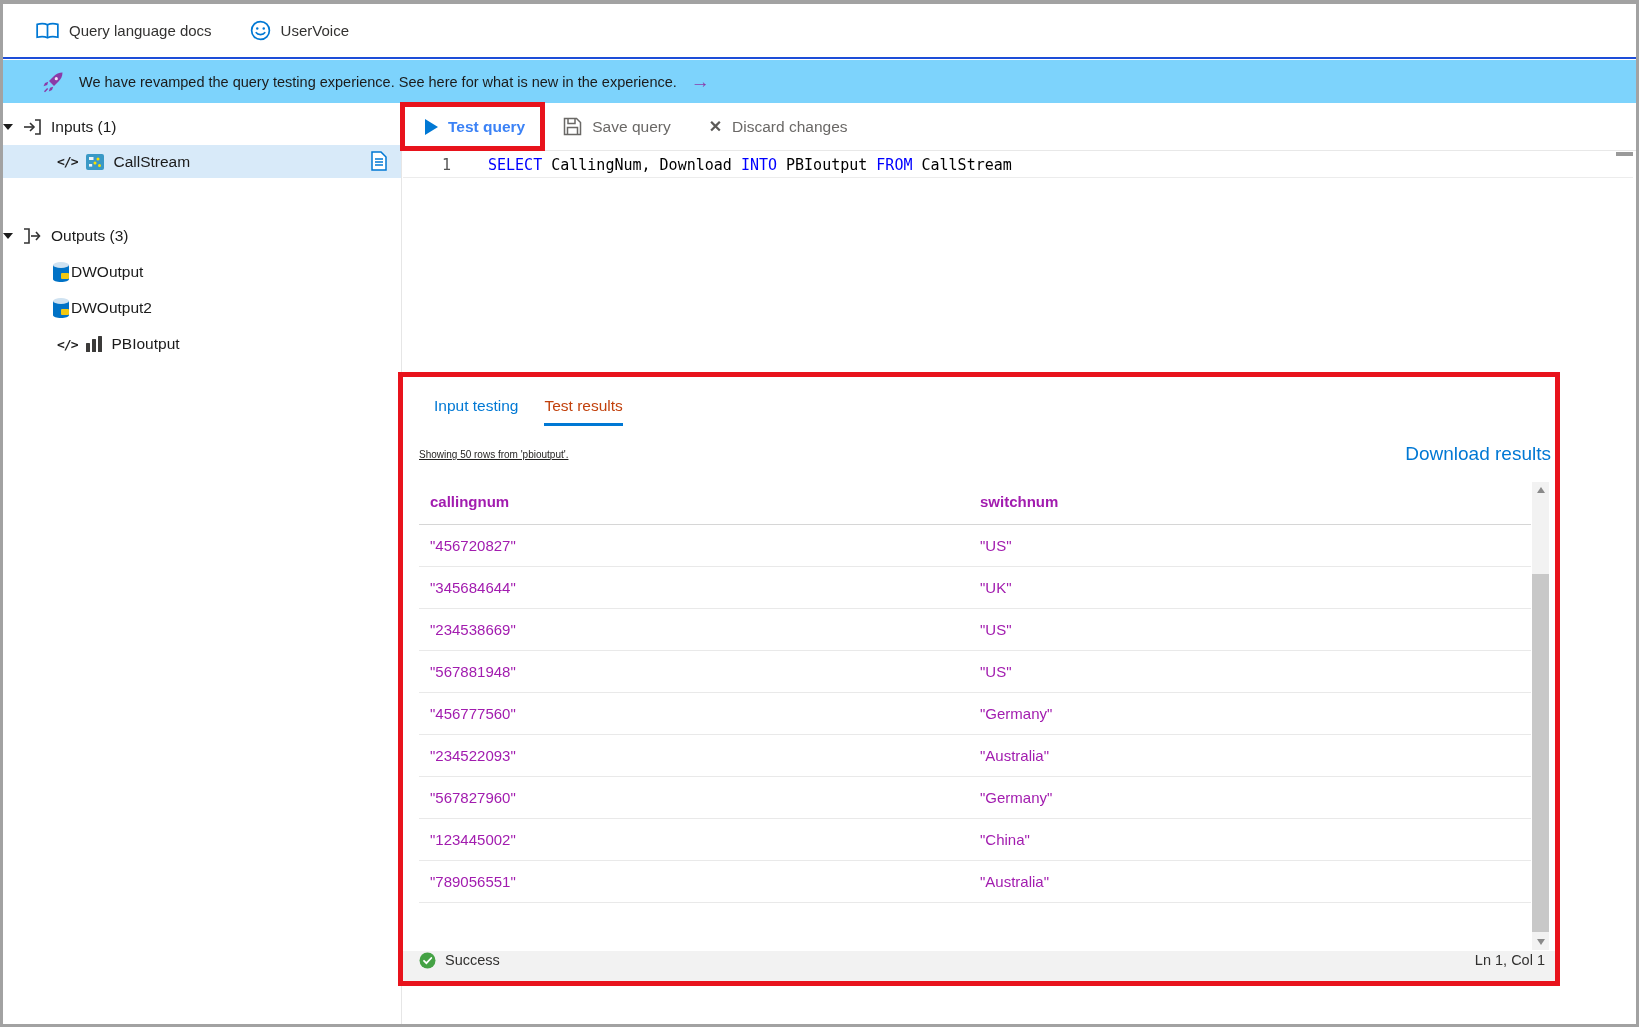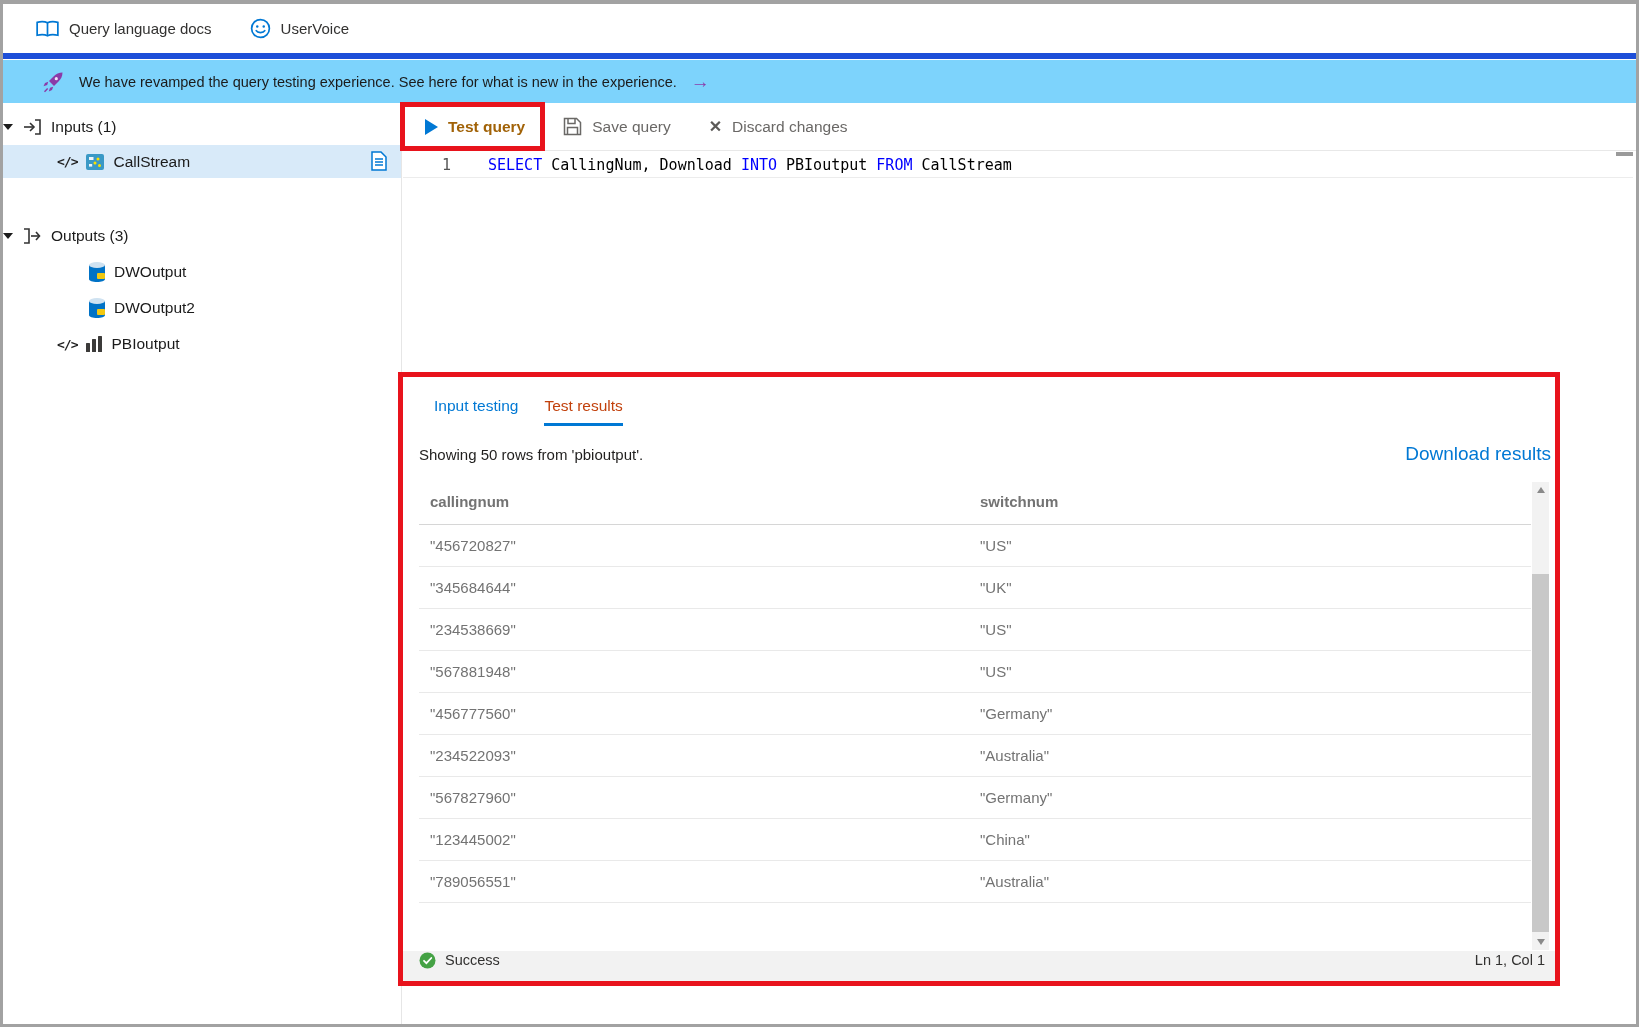--- a/index.html
+++ b/index.html
@@ -7,21 +7,21 @@
   .page {
     position:relative; width:1639px; height:1027px;
     border:3px solid #a2a2a2; border-top-width:4px;
     background:#ffffff; overflow:hidden; color:#1b1b1b;
   }
 
   
   .topbar {
     position:absolute; top:0; left:0; right:0; height:55px;
     display:flex; align-items:center; padding-left:33px; gap:38px;
-    background:#fff; border-bottom:6px solid #1d4ed8;
+    background:#fff; border-bottom:2px solid #1d4ed8;
   }
   .topbar-item { display:flex; align-items:center; gap:10px; font-size:15px; color:#323130; cursor:pointer; }
 
   
   .banner {
     position:absolute; top:56px; left:0; right:0; height:43px;
     background:#7dd3fc; display:flex; align-items:center; padding-left:38px; gap:14px;
     font-size:14.5px; color:#1b1b1b;
   }
   .banner-arrow { color:#8b3aa8; font-weight:bold; font-size:19px; line-height:1; cursor:pointer; }
@@ -29,33 +29,33 @@
   
   .sidebar {
     position:absolute; top:99px; left:0; width:399px; bottom:0;
     background:#fff; border-right:1px solid #e6e6e6; font-size:15.5px;
   }
   .tree-header { display:flex; align-items:center; height:36px; gap:10px; cursor:pointer; }
   .caret-down { width:0; height:0; border-left:5px solid transparent; border-right:5px solid transparent; border-top:6px solid #1b1b1b; }
   .tree-item { display:flex; align-items:center; height:36px; cursor:pointer; }
   .item-callstream { height:33px; background:#d8eaf9; padding-left:54px; gap:8px; position:relative; }
   .doc-icon-wrap { position:absolute; right:14px; top:6px; cursor:pointer; }
-  .out-item { padding-left:84px; gap:7px; }
+  .out-item { padding-left:48px; gap:0; }
   .out-item.with-code { padding-left:54px; gap:8px; }
   .code-glyph { font-family:"DejaVu Sans Mono", monospace; font-weight:bold; font-size:13px; color:#1f1f1f; letter-spacing:-1px; }
   .outputs-gap { height:40px; }
 
   
   .toolbar {
     position:absolute; left:400px; top:99px; right:0; height:48px;
     display:flex; align-items:center; gap:38px; padding-left:22px;
     background:#fff; border-bottom:1px solid #e8e8e8;
   }
   .tb-btn { display:flex; align-items:center; gap:10px; font-size:15.5px; color:#6a6866; cursor:pointer; }
-  .tb-btn.primary { color:#a16207; font-weight:700; }
+  .tb-btn.primary { color:#3b82f6; font-weight:700; }
   .play-icon { width:0; height:0; border-top:8px solid transparent; border-bottom:8px solid transparent; border-left:13px solid #0078d4; }
   .x-glyph { font-size:16px; font-weight:bold; color:#5c5a58; }
 
   
   .editor {
     position:absolute; left:400px; top:148px; right:3px; height:220px;
     font-family:"DejaVu Sans Mono", monospace; font-size:15px; background:#fff;
   }
   .code-line { display:flex; align-items:center; height:26px; border-bottom:1px solid #ececec; }
   .line-number { width:48px; text-align:right; padding-right:0; color:#555; flex:none; }
@@ -70,23 +70,23 @@
   
   .results-panel {
     position:absolute; left:395px; top:368px; width:1162px; height:614px;
     background:#fff; border:5px solid #e8131c; z-index:10; overflow:hidden;
   }
   .tabs { position:absolute; top:20px; left:31px; display:flex; gap:26px; align-items:flex-end; }
   .tab { font-size:15.5px; padding-bottom:11px; cursor:pointer; }
   .tab.inactive { color:#0078d4; }
   .tab.active { color:#c2410c; border-bottom:3px solid #0078d4; padding-bottom:8px; }
   .meta-row { position:absolute; top:66px; left:16px; right:4px; display:flex; justify-content:space-between; align-items:center; }
-  .showing-text { font-size:15px; color:#201f1e; }
+  .showing-text { font-size:10px; color:#201f1e;text-decoration:underline; }
   .download-link { font-size:19px; color:#0078d4; cursor:pointer; }
-  .results-table { position:absolute; left:16px; top:103px; width:1112px; border-collapse:collapse; font-size:15px; color:#737373; }
+  .results-table { position:absolute; left:16px; top:103px; width:1112px; border-collapse:collapse; font-size:15px; color:#a21caf; }
   .results-table th { text-align:left; font-weight:bold; height:44px; border-bottom:1px solid #d6d6d6; }
   .results-table td { height:42px; border-bottom:1px solid #e9e9e9; }
   .col-calling { width:550px; padding-left:11px; }
   .col-switch { padding-left:11px; }
 
   
   .v-scrollbar { position:absolute; right:6px; top:105px; width:17px; height:468px; background:#f2f2f2; }
   .sb-arrow { position:absolute; left:0; width:17px; height:16px; display:flex; align-items:center; justify-content:center; cursor:pointer; }
   .sb-arrow.up { top:0; }
   .sb-arrow.down { bottom:0; }

